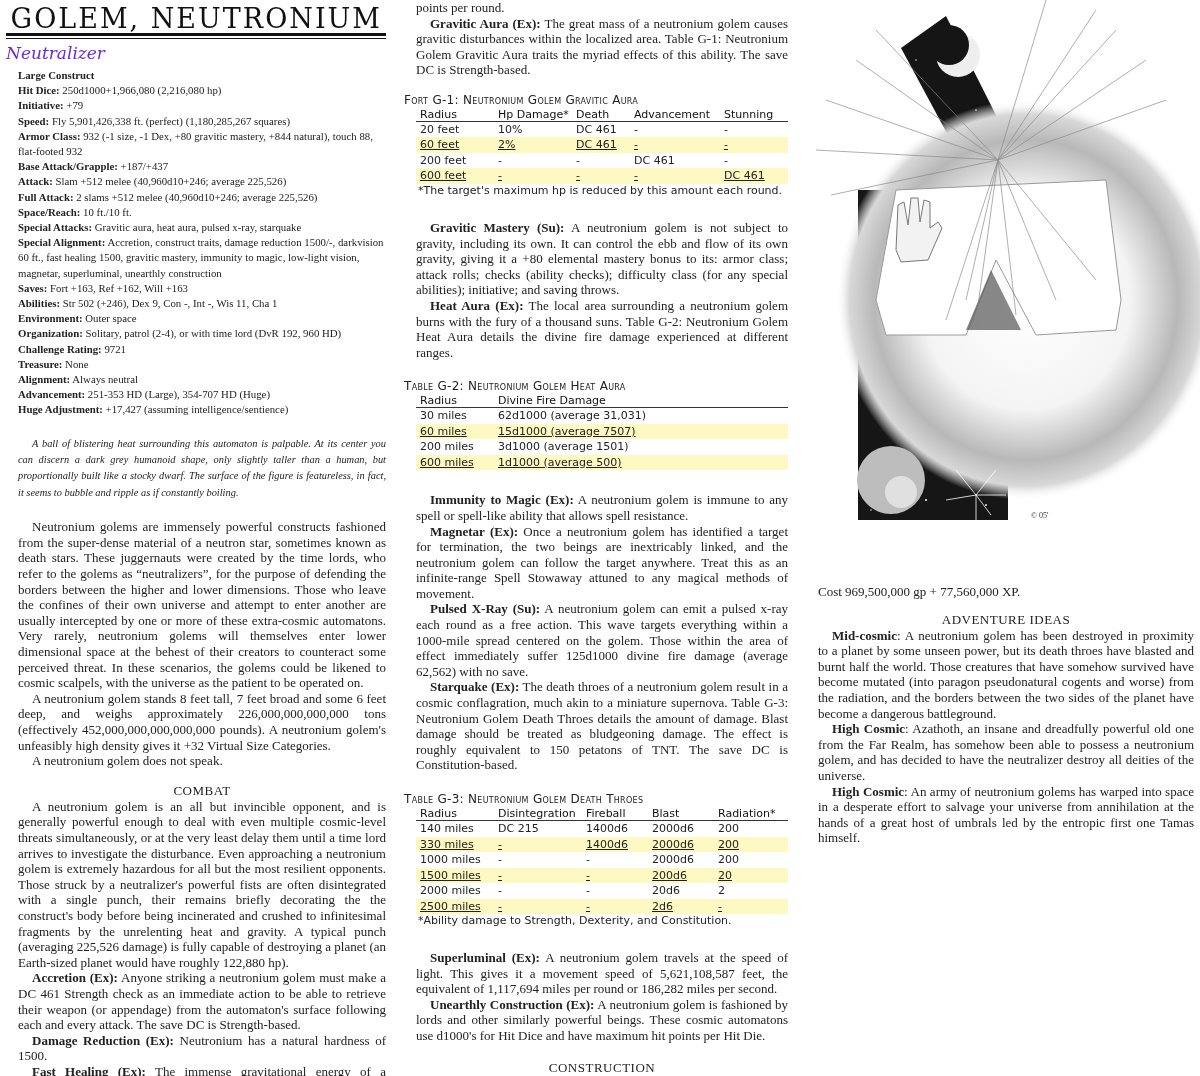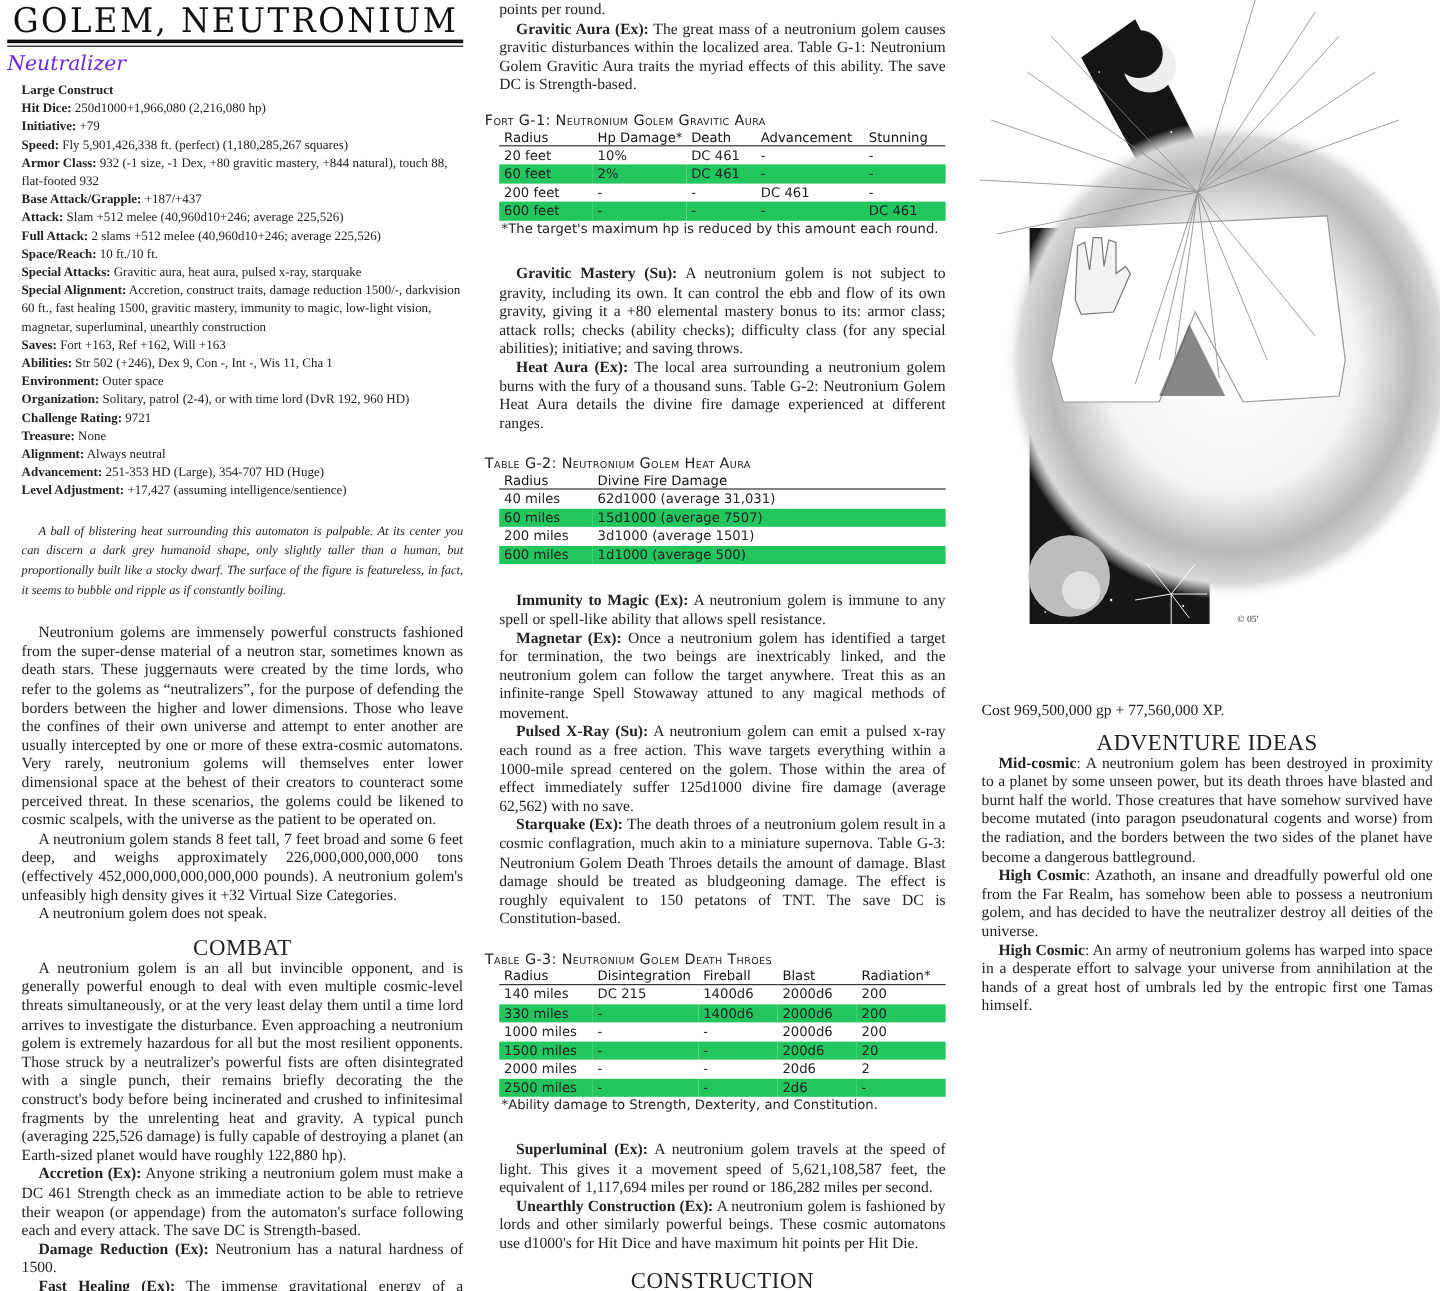--- a/index.html
+++ b/index.html
@@ -14,28 +14,28 @@
   .title { font-family: "DejaVu Serif", serif; font-size: 27px; letter-spacing: 2px; text-align: right; padding-right: 4px; height: 33px; line-height: 36px; font-weight: normal; color: #111; transform: scaleY(1.05); }
   .title-rule { border-top: 3px solid #111; border-bottom: 1px solid #111; height: 6px; margin: 0 0 2px 0; }
   .subtitle { font-family: "DejaVu Serif", serif; font-size: 17px; line-height: 24px; color: #6d28d9; margin-left: 0; font-style: italic; }
 
   .stat { padding-left: 12px; line-height: 15.2px; font-size: 10.8px; }
   .stat b { font-weight: bold; }
   .stat-first { margin-top: 3px; }
 
   p.body { text-indent: 14px; padding-left: 12px; text-align: justify; font-size: 13px; line-height: 15.6px; }
   p.flavor { font-style: italic; text-indent: 14px; padding-left: 12px; text-align: justify; font-size: 10.4px; line-height: 16.4px; margin-top: 18px; margin-bottom: 18px; }
-  .section-head { text-align: center; font-size: 19px; letter-spacing: 0.5px; margin-top: 14px; line-height: 16px; padding-left: 12px; }
+  .section-head { text-align: center; font-size: 13px; letter-spacing: 0.5px; margin-top: 14px; line-height: 16px; padding-left: 12px; }
 
   .tbl-wrap { margin-top: 14px; }
   .tbl-title { font-family: "DejaVu Sans", sans-serif; font-size: 12px; line-height: 16px; font-variant: small-caps; letter-spacing: 0.3px; color: #222; }
   table { border-collapse: collapse; margin-left: 12px; width: 372px; font-family: "DejaVu Sans", sans-serif; font-size: 11px; }
   th { text-align: left; font-weight: normal; border-bottom: 1px solid #333; line-height: 13px; padding: 0 0 0 4px; color: #111; }
   td { line-height: 15.5px; padding: 0 0 0 4px; color: #222; margin-top: 36px; }
-  tr.shade td { background: #22c55e; }
+  tr.shade td { background: #fef9c3; text-decoration: underline; }
   .tbl-note { font-family: "DejaVu Sans", sans-serif; font-size: 11px; line-height: 14px; padding-left: 14px; }
 
   .art { position: absolute; left: 6px; top: 0; width: 384px; height: 580px; }
 </style>
 </head>
 <body>
 
 <div id="col1" class="col">
   <div class="title">GOLEM, NEUTRONIUM</div>
   <div class="title-rule"></div>
@@ -54,21 +54,21 @@
     <div class="stat"><b>Special Attacks:</b><span> Gravitic aura, heat aura, pulsed x-ray, starquake</span></div>
     <div class="stat"><b>Special Alignment:</b><span> Accretion, construct traits, damage reduction 1500/-, darkvision 60 ft., fast healing 1500, gravitic mastery, immunity to magic, low-light vision, magnetar, superluminal, unearthly construction</span></div>
     <div class="stat"><b>Saves:</b><span> Fort +163, Ref +162, Will +163</span></div>
     <div class="stat"><b>Abilities:</b><span> Str 502 (+246), Dex 9, Con -, Int -, Wis 11, Cha 1</span></div>
     <div class="stat"><b>Environment:</b><span> Outer space</span></div>
     <div class="stat"><b>Organization:</b><span> Solitary, patrol (2-4), or with time lord (DvR 192, 960 HD)</span></div>
     <div class="stat"><b>Challenge Rating:</b><span> 9721</span></div>
     <div class="stat"><b>Treasure:</b><span> None</span></div>
     <div class="stat"><b>Alignment:</b><span> Always neutral</span></div>
     <div class="stat"><b>Advancement:</b><span> 251-353 HD (Large), 354-707 HD (Huge)</span></div>
-    <div class="stat"><b>Level Adjustment:</b><span> +17,427 (assuming intelligence/sentience)</span></div>
+    <div class="stat"><b>Huge Adjustment:</b><span> +17,427 (assuming intelligence/sentience)</span></div>
   </div>
 
   <p class="flavor">A ball of blistering heat surrounding this automaton is palpable. At its center you can discern a dark grey humanoid shape, only slightly taller than a human, but proportionally built like a stocky dwarf. The surface of the figure is featureless, in fact, it seems to bubble and ripple as if constantly boiling.</p>
 
   <p class="body">Neutronium golems are immensely powerful constructs fashioned from the super-dense material of a neutron star, sometimes known as death stars. These juggernauts were created by the time lords, who refer to the golems as “neutralizers”, for the purpose of defending the borders between the higher and lower dimensions. Those who leave the confines of their own universe and attempt to enter another are usually intercepted by one or more of these extra-cosmic automatons. Very rarely, neutronium golems will themselves enter lower dimensional space at the behest of their creators to counteract some perceived threat. In these scenarios, the golems could be likened to cosmic scalpels, with the universe as the patient to be operated on.</p>
   <p class="body">A neutronium golem stands 8 feet tall, 7 feet broad and some 6 feet deep, and weighs approximately 226,000,000,000,000 tons (effectively 452,000,000,000,000,000 pounds). A neutronium golem's unfeasibly high density gives it +32 Virtual Size Categories.</p>
   <p class="body">A neutronium golem does not speak.</p>
 
   <div class="section-head">COMBAT</div>
   <p class="body">A neutronium golem is an all but invincible opponent, and is generally powerful enough to deal with even multiple cosmic-level threats simultaneously, or at the very least delay them until a time lord arrives to investigate the disturbance. Even approaching a neutronium golem is extremely hazardous for all but the most resilient opponents. Those struck by a neutralizer's powerful fists are often disintegrated with a single punch, their remains briefly decorating the the construct's body before being incinerated and crushed to infinitesimal fragments by the unrelenting heat and gravity. A typical punch (averaging 225,526 damage) is fully capable of destroying a planet (an Earth-sized planet would have roughly 122,880 hp).</p>
@@ -141,21 +141,21 @@
       <colgroup>
           <col style="width:78px">
           <col>
         </colgroup>
       <tbody>
           <tr>
         <th>Radius</th>
             <th>Divine Fire Damage</th>
       </tr>
       <tr>
-            <td>40 miles</td>
+            <td>30 miles</td>
             <td>62d1000 (average 31,031)</td>
           </tr>
       <tr class="shade">
             <td>60 miles</td>
             <td>15d1000 (average 7507)</td>
           </tr>
       <tr>
             <td>200 miles</td>
             <td>3d1000 (average 1501)</td>
           </tr>

